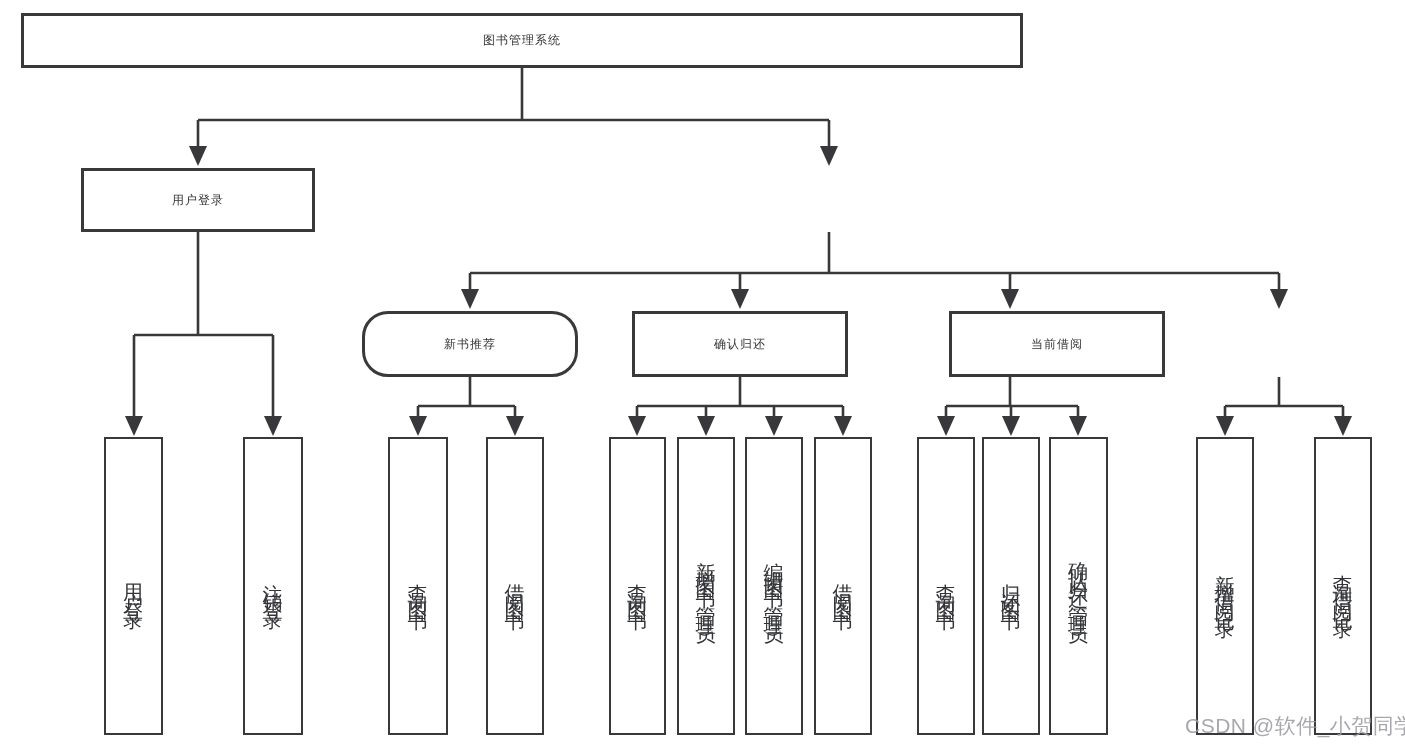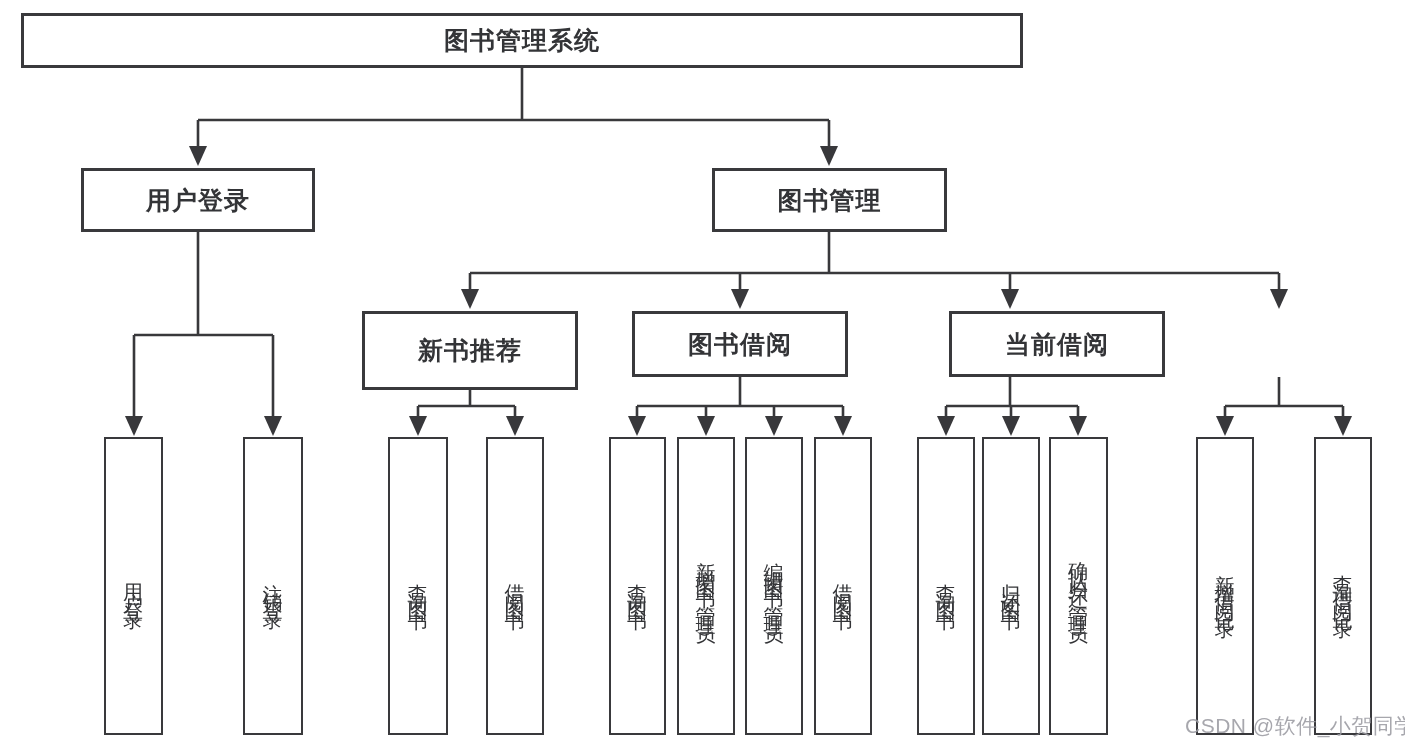--- a/index.html
+++ b/index.html
@@ -35,24 +35,23 @@
     box-sizing: border-box;
     background: #ffffff;
     border: 3px solid #39393c;
     color: #333437;
     display: flex;
     align-items: center;
     justify-content: center;
     z-index: 2;
   }
   .h-node {
-    font-size: 25px;
+    font-size: 12px;
     letter-spacing: 1px;
     text-align: center;
-    font-weight: bold;
   }
   .leaf {
     border-width: 2.6px;
   }
   .v-text {
     writing-mode: vertical-rl;
     text-orientation: mixed;
     font-size: 20px;
     letter-spacing: 9px;
     line-height: 1;
@@ -130,24 +129,23 @@
       <polygon class="arrow" points="1002,416 1020,416 1011,436"></polygon>
       <polygon class="arrow" points="1069,416 1087,416 1078,436"></polygon>
       <polygon class="arrow" points="1216,416 1234,416 1225,436"></polygon>
       <polygon class="arrow" points="1334,416 1352,416 1343,436"></polygon>
     </g>
   </svg>
 
   <div class="node h-node" style="left:21px; top:13px; width:1002px; height:55px;">图书管理系统</div>
 
   <div class="node h-node" style="left:81px; top:168px; width:234px; height:64px;">用户登录</div>
-  <div class="node h-node" style="left:712px; top:168px; width:235px; height:64px;">图书管理</div>
 
-  <div class="node h-node" style="left:362px; top:311px; width:216px; height:79px;">新书推荐</div>
-  <div class="node h-node" style="left:632px; top:311px; width:216px; height:66px;">图书借阅</div>
+  <div class="node h-node" style="left:362px; top:311px; width:216px; height:66px;border-radius:26px;">新书推荐</div>
+  <div class="node h-node" style="left:632px; top:311px; width:216px; height:66px;">确认归还</div>
   <div class="node h-node" style="left:902px; top:311px; width:216px; height:66px;margin-left:47px;">当前借阅</div>
 
   <div class="node leaf" style="left:104px; top:437px; width:59px; height:298px;">
     <span class="v-text">用户登录</span>
   </div>
   <div class="node leaf" style="left:243px; top:437px; width:60px; height:298px;">
     <span class="v-text">注销登录</span>
   </div>
 
   <div class="node leaf" style="left:388px; top:437px; width:60px; height:298px;">

